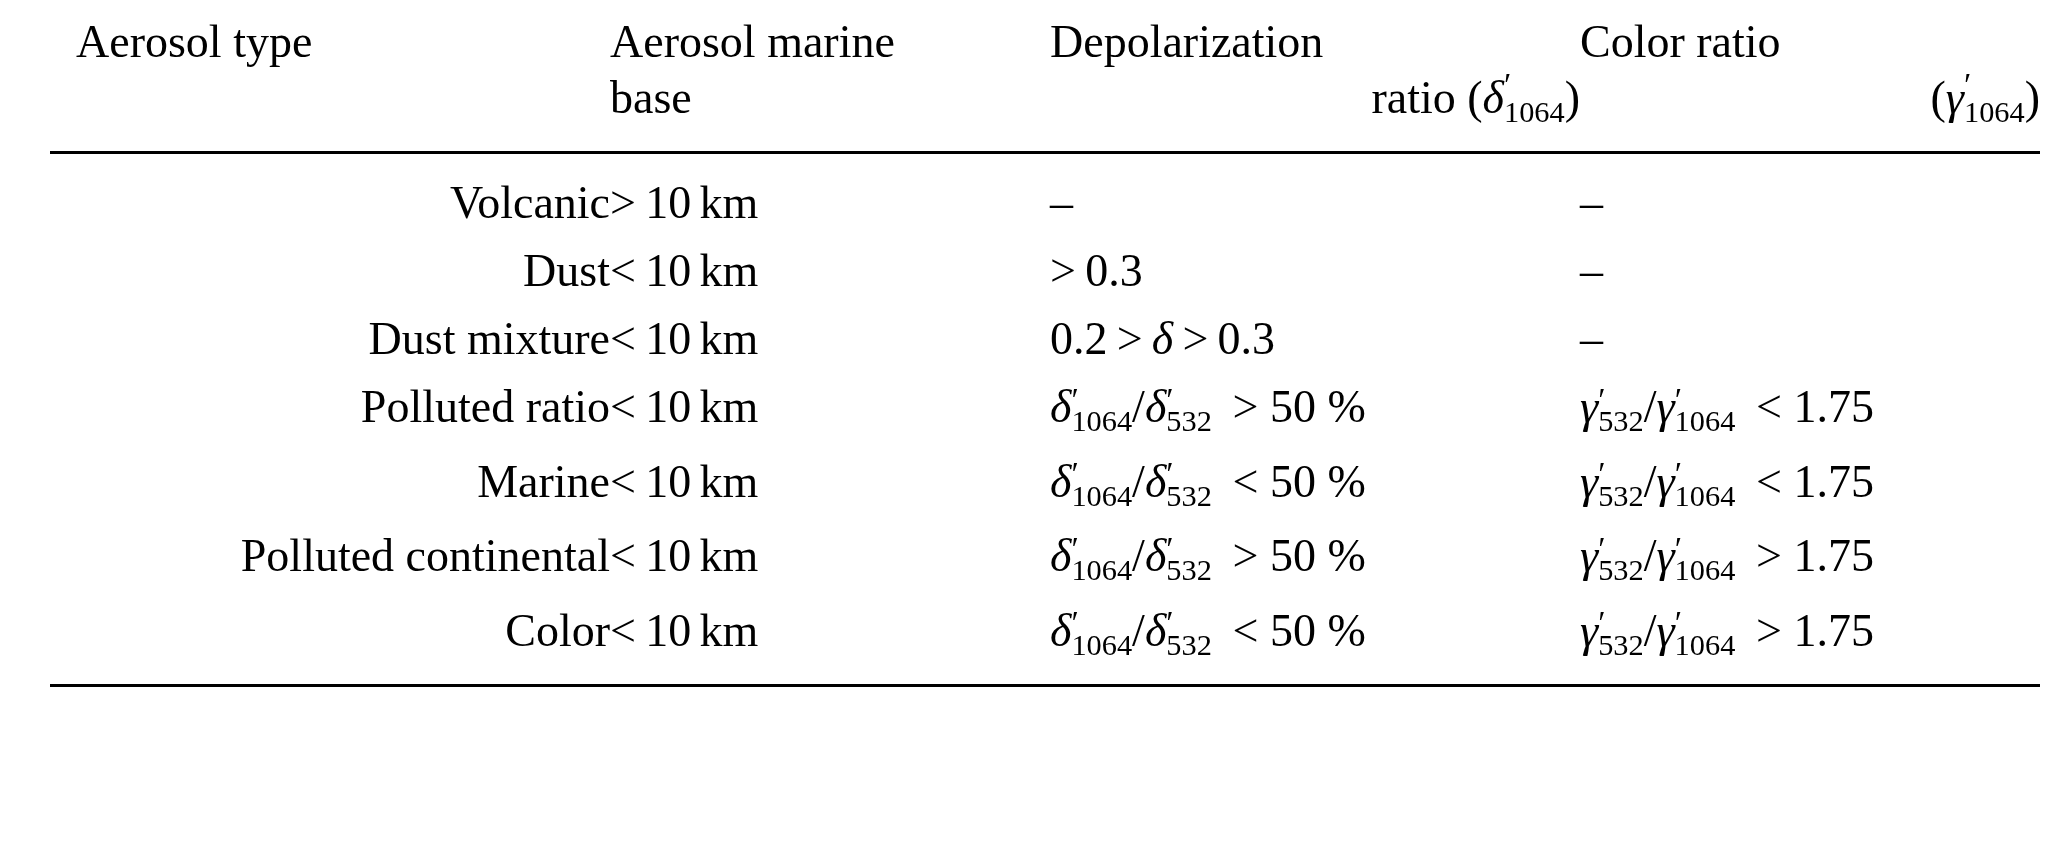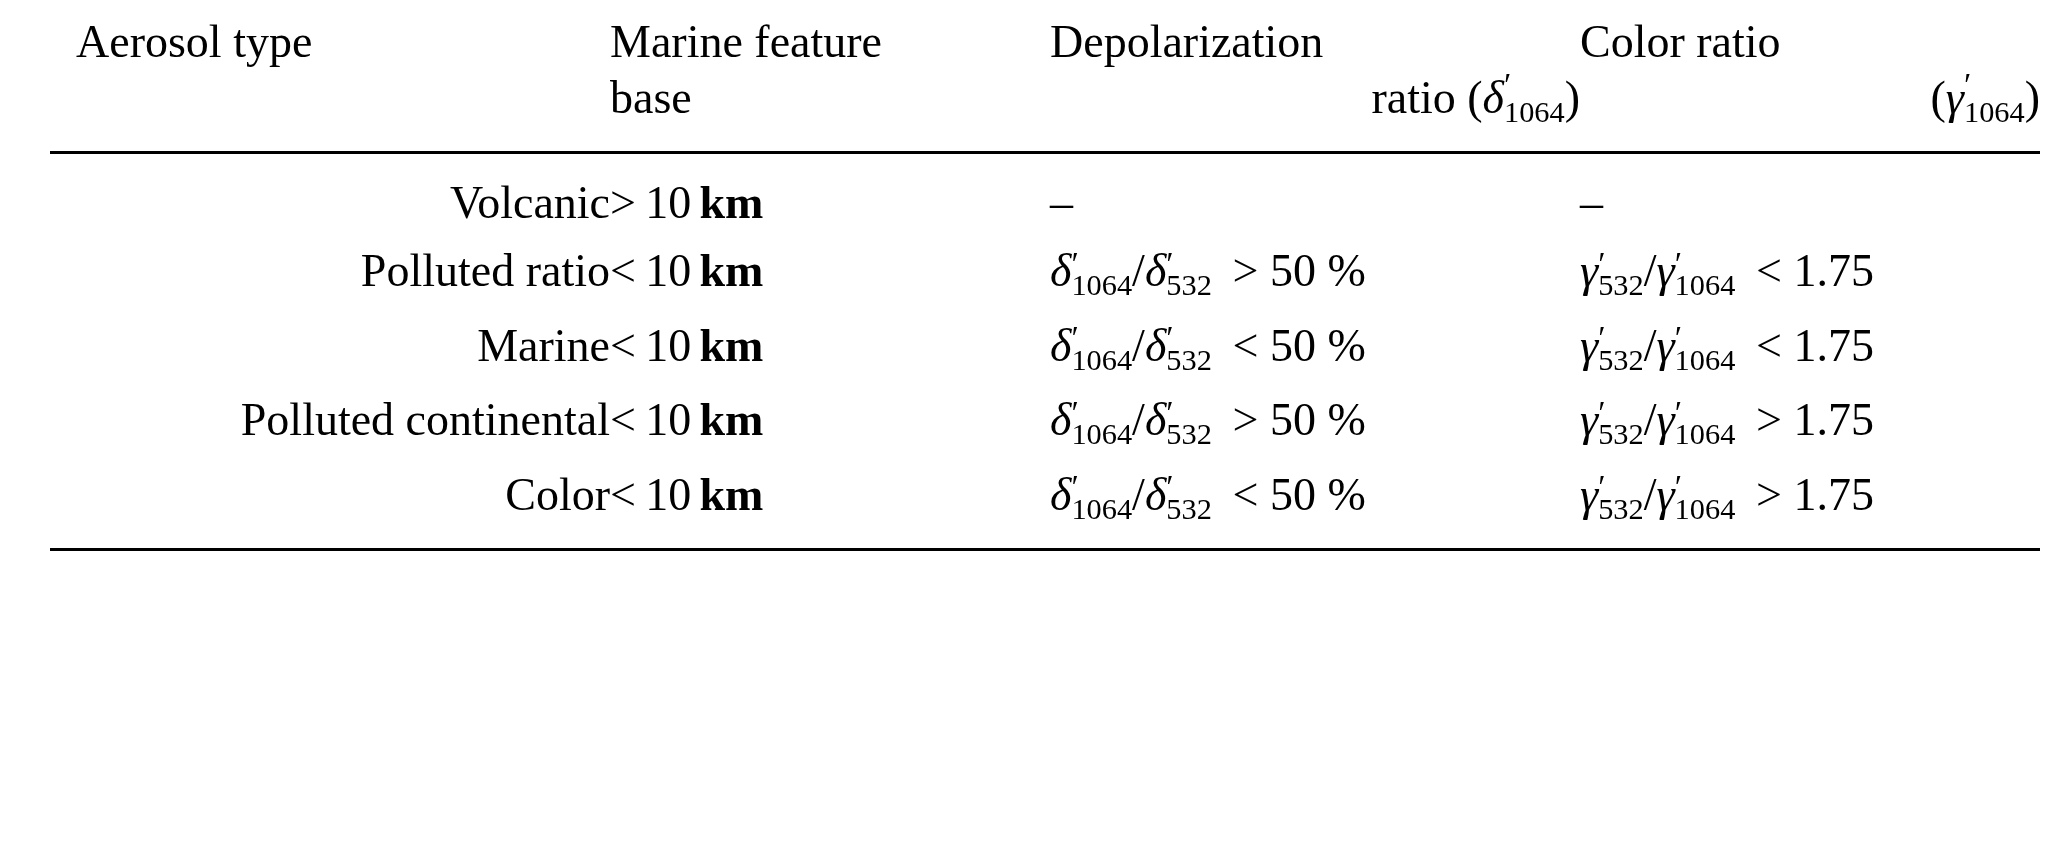--- a/index.html
+++ b/index.html
@@ -73,40 +73,40 @@
   }
   .primed > .pmark {
     position: absolute;
     top: -0.05em;
     right: -0.16em;
     font-size: 0.72em;
     line-height: 1;
   }
   .hdr-line2 { display: block; }
   .op { padding: 0 0.10em; }
-  .unit { padding-left: 0.18em; font-weight: bold; }
+  .unit { padding-left: 0.18em; }
 </style>
 </head>
 <body>
 
 <div class="table-wrap">
   <table class="aerosol-table">
     <colgroup>
       <col class="c0">
         <col class="c1">
         <col class="c2">
         <col class="c3">
     </colgroup>
     <thead>
       <tr class="rule-top">
         <th class="col0">
           <span class="hdr-inner">Aerosol type</span>
         </th>
         <th>
-          <span class="hdr-inner">Marine feature</span>
+          <span class="hdr-inner">Aerosol marine</span>
           <span class="hdr-line2">base</span>
         </th>
         <th>
           <span class="hdr-inner">Depolarization</span>
           <span class="hdr-line2 math">ratio&nbsp;(<span class="primed it">δ<span class="pmark">′</span></span><span class="sub">1064</span>)</span>
         </th>
         <th>
           <span class="hdr-inner">Color ratio</span>
           <span class="hdr-line2 math">(<span class="primed it">γ<span class="pmark">′</span></span><span class="sub">1064</span>)</span>
         </th>
@@ -114,21 +114,33 @@
     </thead>
     <tbody>
 
       <tr>
         <td class="col0">Volcanic</td>
         <td><span class="math">&gt;<span class="op"></span>10<span class="unit">km</span></span></td>
         <td>–</td>
         <td>–</td>
       </tr>
 
+      <tr>
+        <td class="col0">Dust</td>
+        <td><span class="math">&lt;<span class="op"></span>10<span class="unit">km</span></span></td>
+        <td><span class="math">&gt;<span class="op"></span>0.3</span></td>
+        <td>–</td>
+      </tr>
 
+      <tr>
+        <td class="col0">Dust mixture</td>
+        <td><span class="math">&lt;<span class="op"></span>10<span class="unit">km</span></span></td>
+        <td><span class="math">0.2<span class="op"></span>&gt;<span class="op"></span><span class="it">δ</span><span class="op"></span>&gt;<span class="op"></span>0.3</span></td>
+        <td>–</td>
+      </tr>
 
 
       <tr>
         <td class="col0">Polluted ratio</td>
         <td><span class="math">&lt;<span class="op"></span>10<span class="unit">km</span></span></td>
         <td><span class="math"><span class="primed it">δ<span class="pmark">′</span></span><span class="sub">1064</span>/<span class="primed it">δ<span class="pmark">′</span></span><span class="sub">532</span><span class="op"></span> &gt; 50 %</span></td>
         <td><span class="math"><span class="primed it">γ<span class="pmark">′</span></span><span class="sub">532</span>/<span class="primed it">γ<span class="pmark">′</span></span><span class="sub">1064</span><span class="op"></span> &lt; 1.75</span></td>
       </tr>
 
       <tr>

